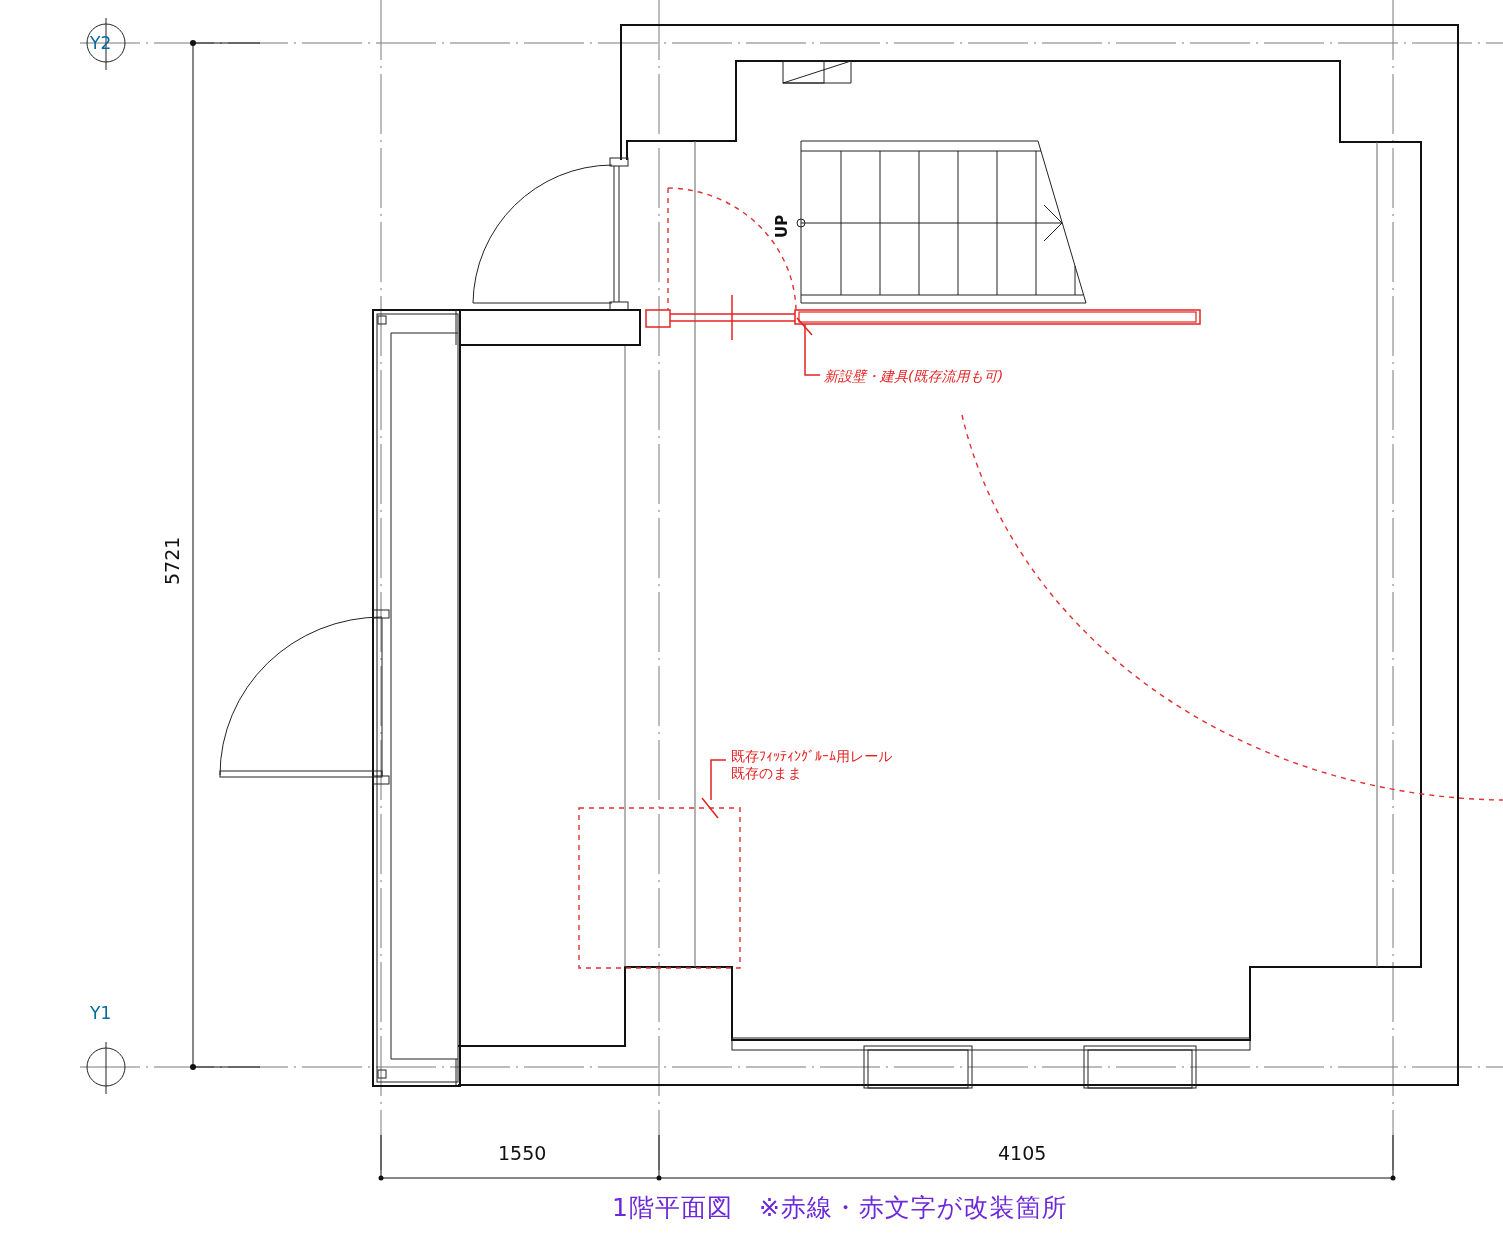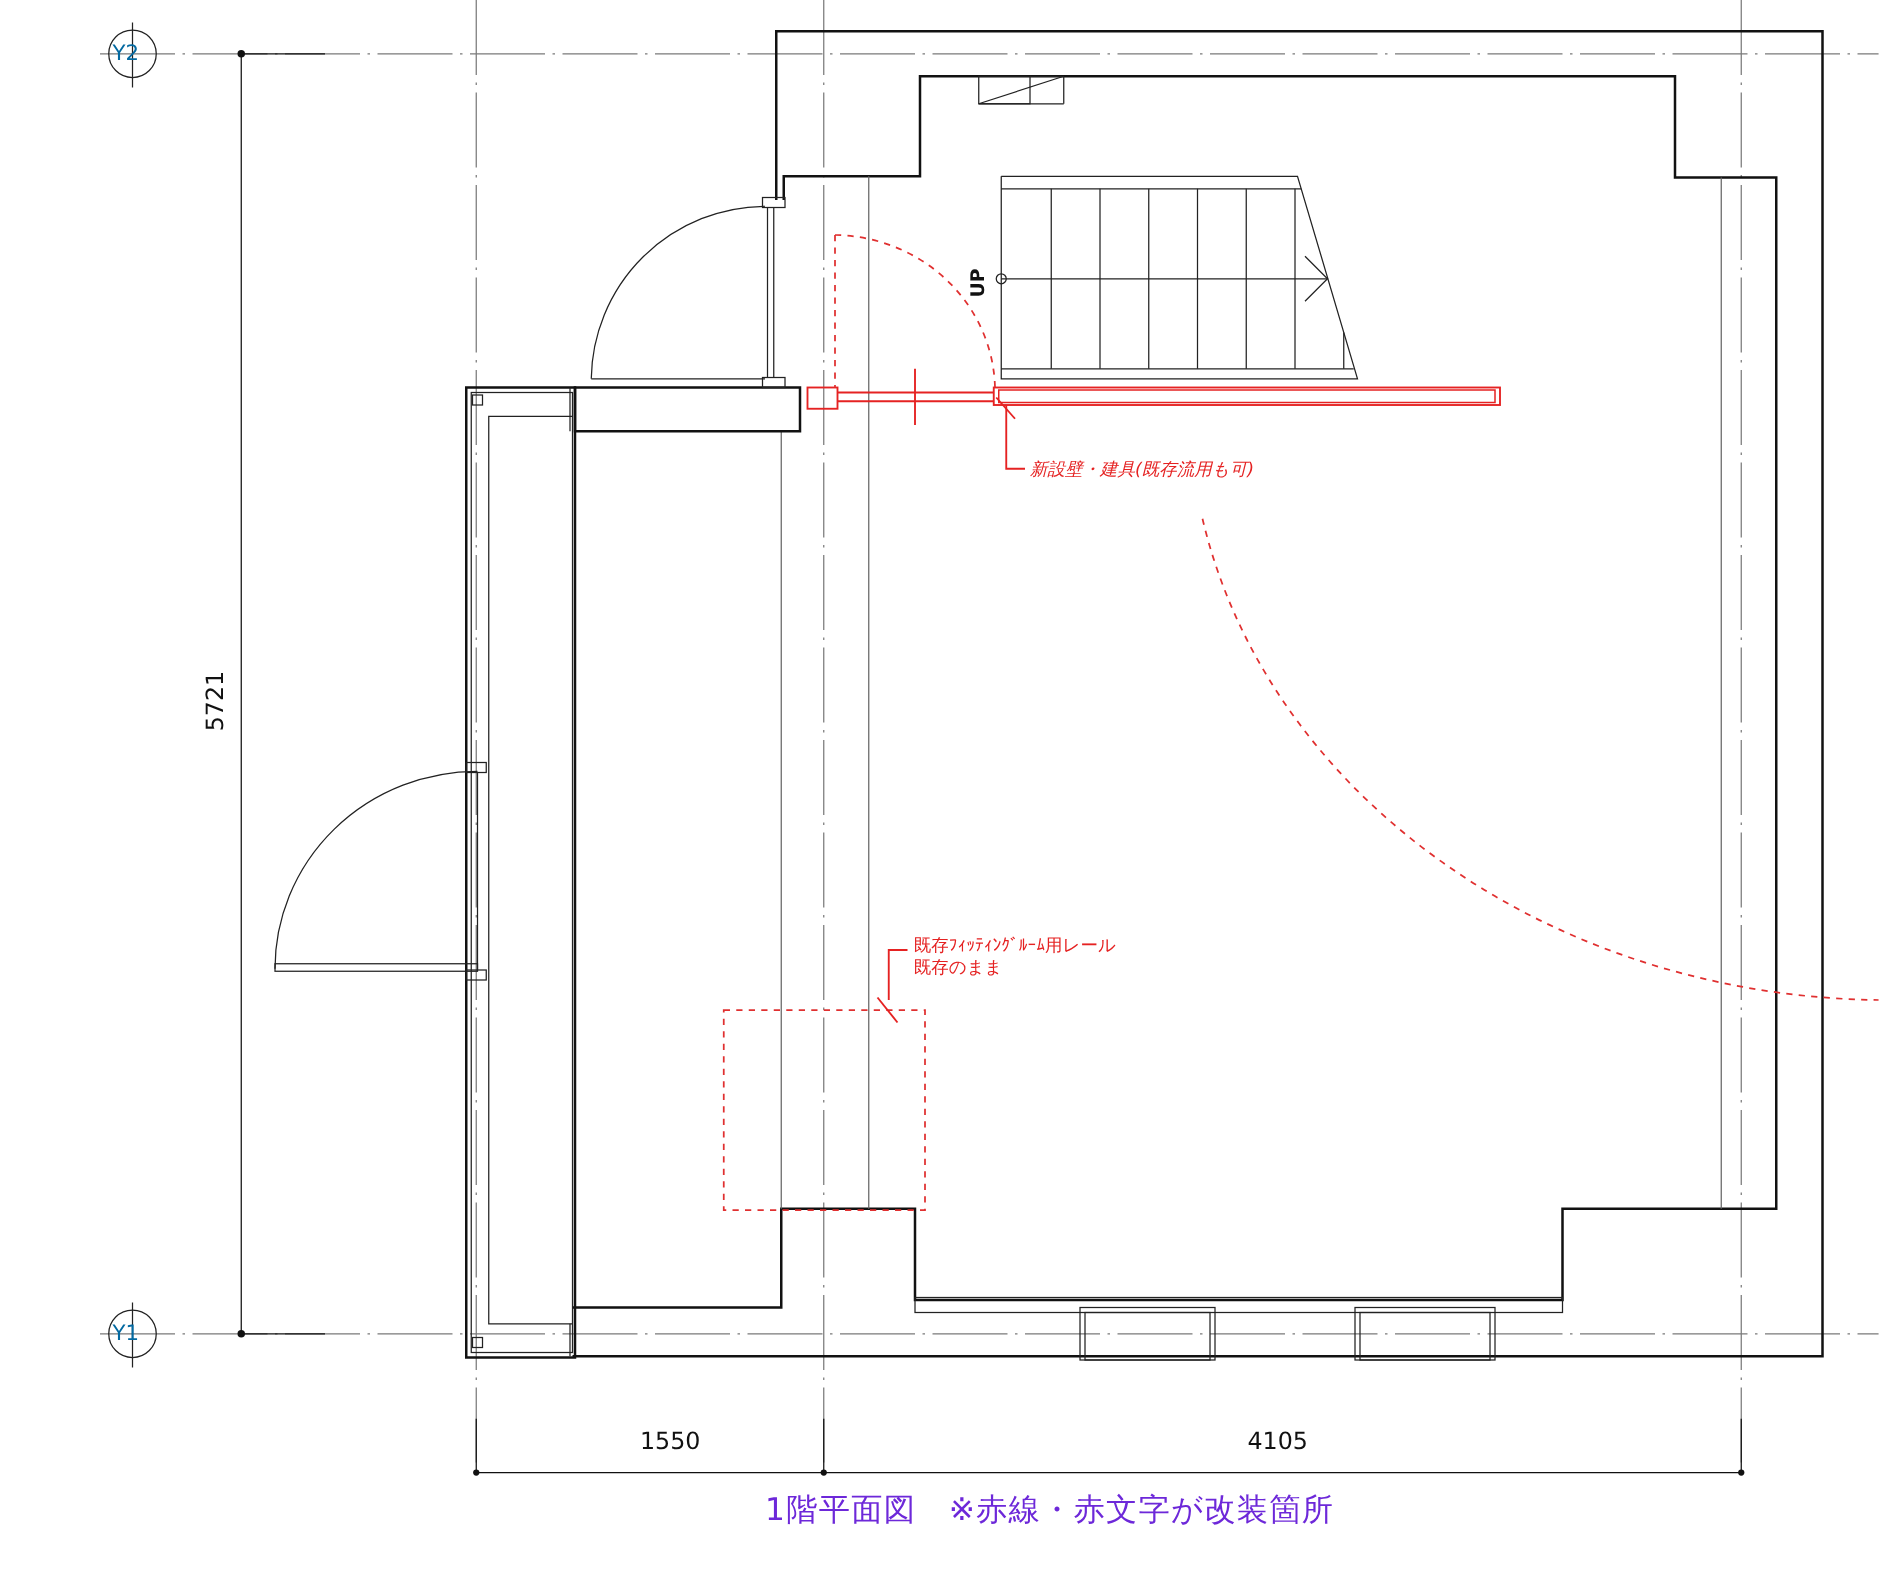--- a/index.html
+++ b/index.html
@@ -144,30 +144,30 @@
   </g>
 
   <g>
     <rect class="reddash" x="579" y="808" width="161" height="160"></rect>
     <line class="red" x1="702" y1="798" x2="718" y2="818"></line>
     <polyline class="red" stroke-width="1" points="711,800 711,760 726,760"></polyline>
   </g>
 </svg>
 
 <div class="lbl axis-label" style="left:90px; top:33px;">Y2</div>
-<div class="lbl axis-label" style="left:90px; top:1057px;">Y1</div>
+<div class="lbl axis-label" style="left:90px; top:1003px;">Y1</div>
 
 <div class="lbl dim-text" style="left:161px; top:585px; transform: rotate(-90deg); transform-origin: left top;">5721</div>
-<div class="lbl dim-text" style="left:512px; top:1142px;text-align:center;">1550</div>
+<div class="lbl dim-text" style="left:498px; top:1142px;text-align:center;">1550</div>
 <div class="lbl dim-text" style="left:998px; top:1142px;">4105</div>
 
 <div class="lbl up" style="left:773px; top:238px;">UP</div>
 
 <div class="lbl red-note" style="left:824px; top:368px;font-style:italic;">
   <div>新設壁・建具(既存流用も可)</div>
 </div>
 
-<div class="lbl red-note" style="left:731px; top:749px;">
+<div class="lbl red-note" style="left:731px; top:749px;font-family:Liberation Mono, monospace;">
   <div>既存ﾌｨｯﾃｨﾝｸﾞﾙｰﾑ用レール</div>
   <div>既存のまま</div>
 </div>
 
 <div class="lbl title" style="left:612px; top:1191px;">1階平面図　※赤線・赤文字が改装箇所</div>
 
 </body></html>

